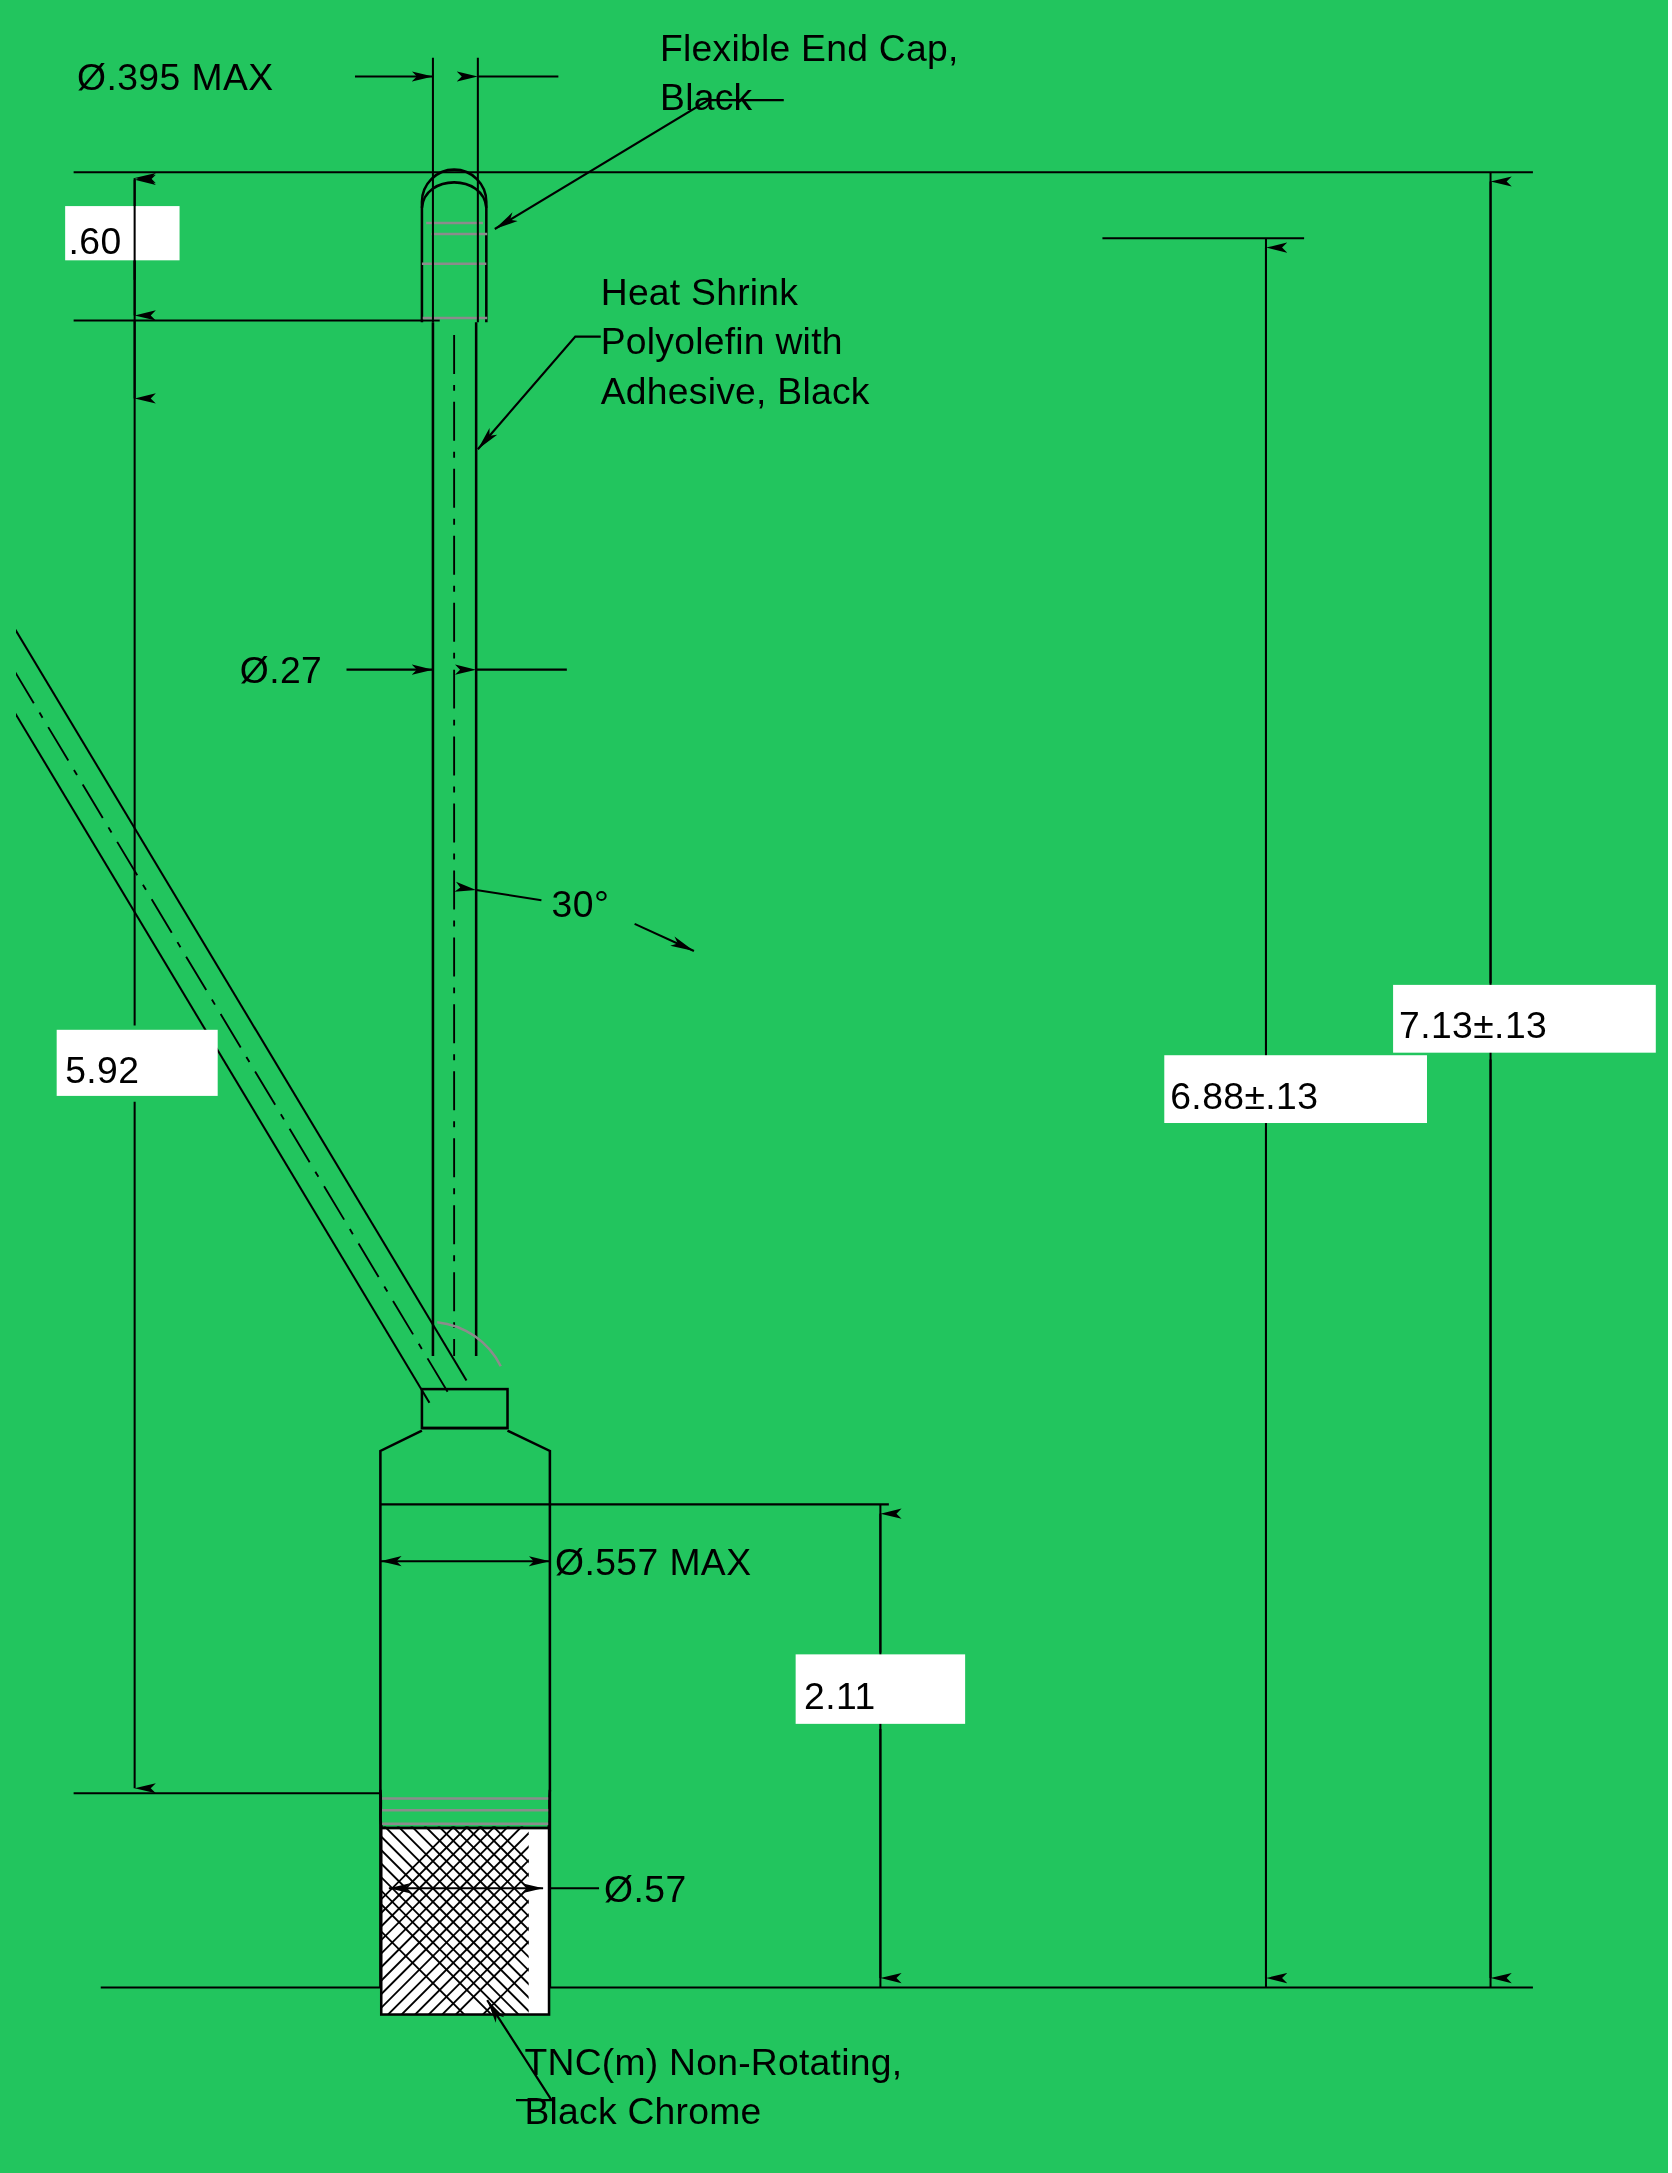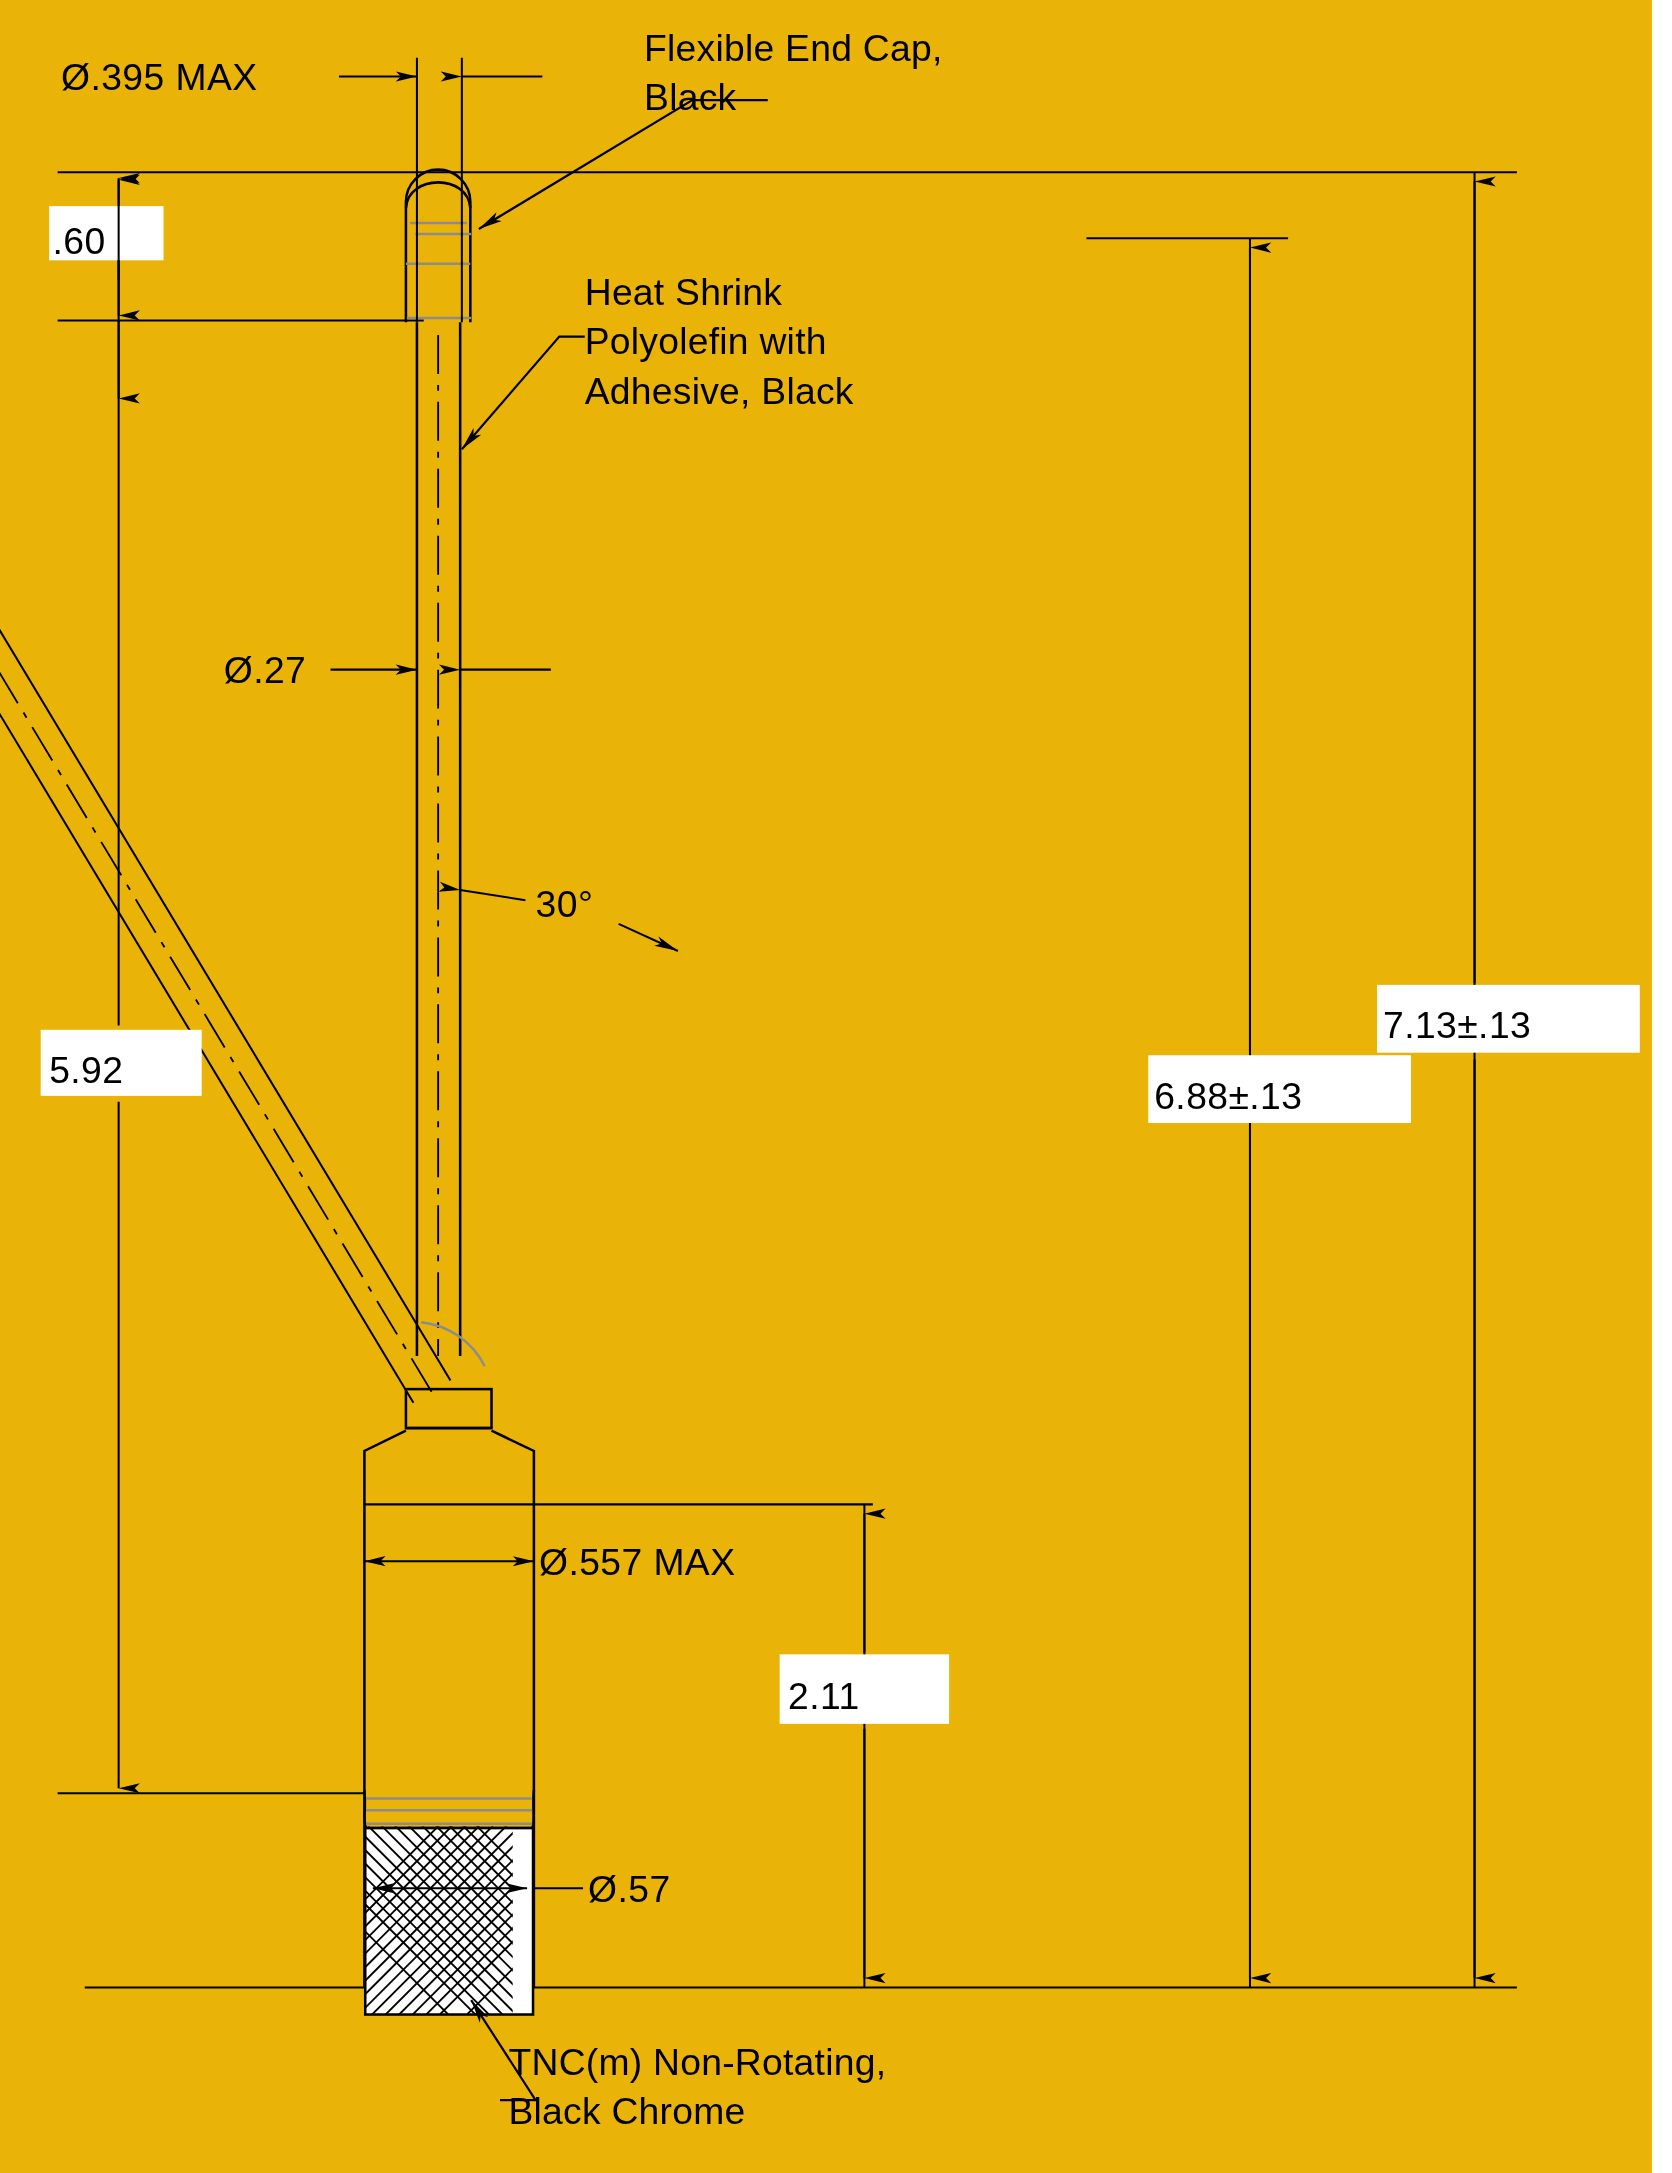--- a/index.html
+++ b/index.html
@@ -1,21 +1,21 @@
 <!DOCTYPE html>
 <html style="font-size:13.6px"><head>
 <meta charset="utf-8">
 <style>
   html,body{margin:0;padding:0;background:#ffffff;}
   body{
     width:1672px;height:2174px;
     font-family:"Liberation Sans", sans-serif;
     overflow:hidden;
   }
-  #drawing-root{position:relative;width:1652px;height:2174px;background:#eab308;}
+  #drawing-root{position:relative;width:1652px;height:2174px;background:#22c55e;padding-left:16px;}
   svg#tech-drawing{display:block;width:1672px;height:2174px;}
   .ln{stroke:#000;stroke-width:3;fill:none;stroke-linecap:butt;}
   .ln-thin{stroke:#000;stroke-width:2.4;fill:none;}
   .ln-hidden{stroke:#8c8c8c;stroke-width:3;fill:none;}
   .ln-center{stroke:#000;stroke-width:2.2;fill:none;stroke-dasharray:46 13 7 13;}
   .ln-dim{stroke:#000;stroke-width:2.4;fill:none;}
   .ln-ext{stroke:#000;stroke-width:2.4;fill:none;}
   .ln-lead{stroke:#000;stroke-width:2.6;fill:none;}
   .knurl{stroke:#000;stroke-width:2.2;fill:none;}
   .arrowhead{fill:#000;stroke:none;}

